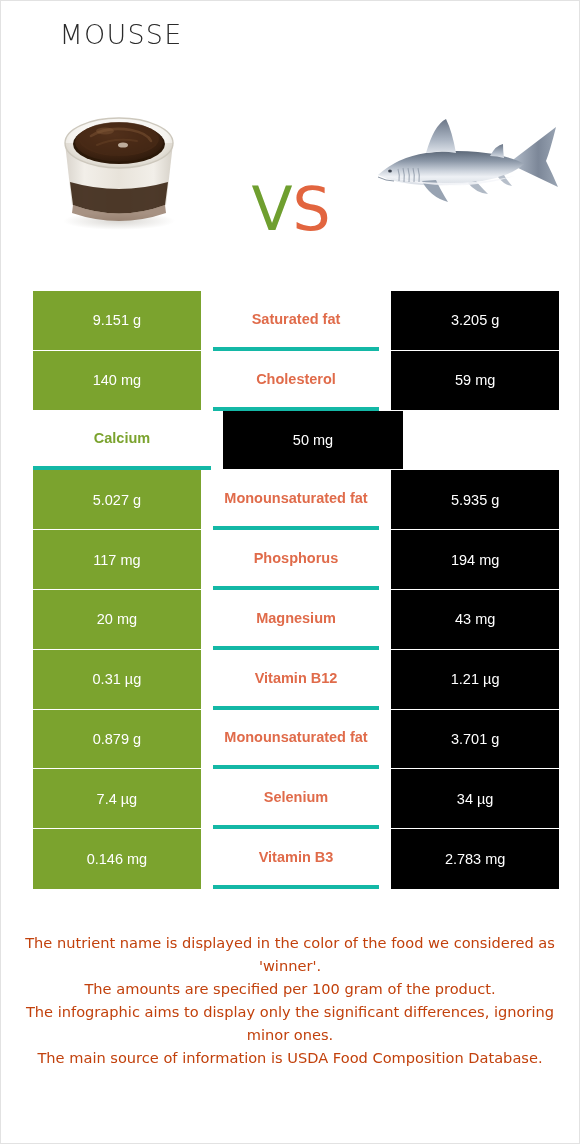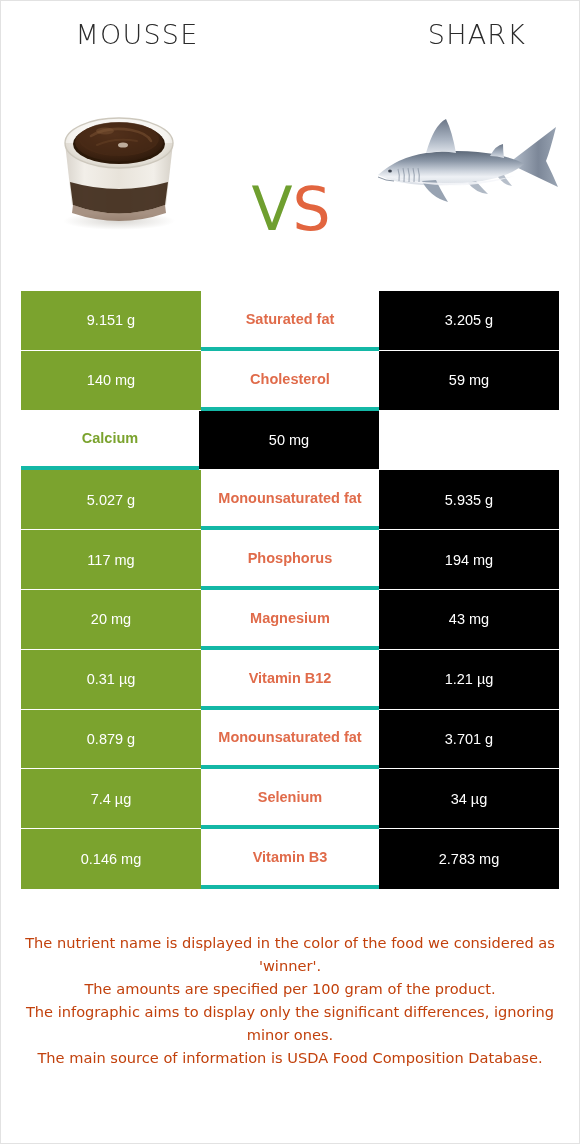--- a/index.html
+++ b/index.html
@@ -17,21 +17,20 @@
     background: #ffffff;
     border: 1px solid #e2e2e2;
     box-sizing: border-box;
     overflow: hidden;
   }
 
   
   .header {
     position: relative;
     height: 60px;
-    margin-left: 16px;
   }
   .food-title {
     position: absolute;
     top: 18px;
     font-family: "DejaVu Sans", sans-serif;
     font-weight: 300;
     font-size: 27px;
     letter-spacing: 1.2px;
     color: #2b2b2b;
     white-space: nowrap;
@@ -89,20 +88,21 @@
     width: 100%;
     height: 59.8px;
     align-items: stretch;
   }
   .cell {
     display: flex;
     align-items: center;
     justify-content: center;
     box-sizing: border-box;
     font-size: 14.5px;
+    margin-left: 12px;
   }
   .cell-left {
     width: 180px;
     background: #7ba32e;
     color: #ffffff;
     border-bottom: 1.5px solid #ffffff;
   }
   .cell-mid {
     width: 178px;
     background: #ffffff;
@@ -136,21 +136,20 @@
   }
   .footer p { margin: 0; }
 </style>
 </head>
 <body>
 
 <div id="page">
 
   <div class="header">
     <div class="food-title title-left">MOUSSE</div>
-    <div class="food-title title-right">SHARK</div>
   </div>
 
   <div class="hero">
 
     <div class="hero-cell hero-left">
       <svg class="mousse-img" width="160" height="160" viewBox="0 0 160 160">
         <defs>
           <linearGradient id="cupSide" x1="0" y1="0" x2="1" y2="0">
             <stop offset="0%" stop-color="#d9d4cc"></stop>
             <stop offset="18%" stop-color="#f2efe9"></stop>

